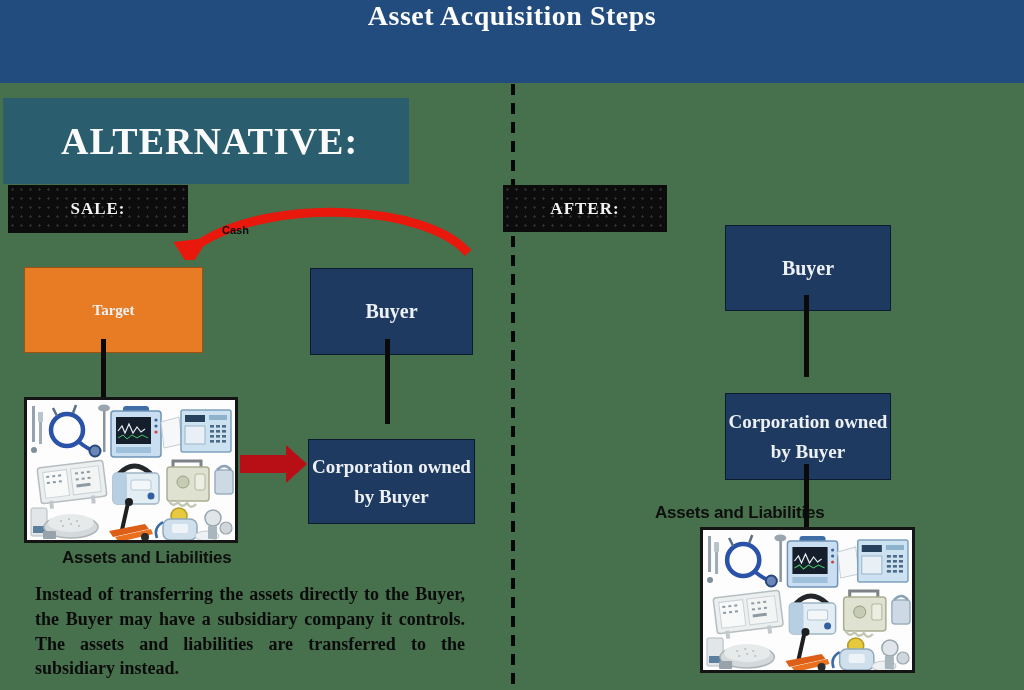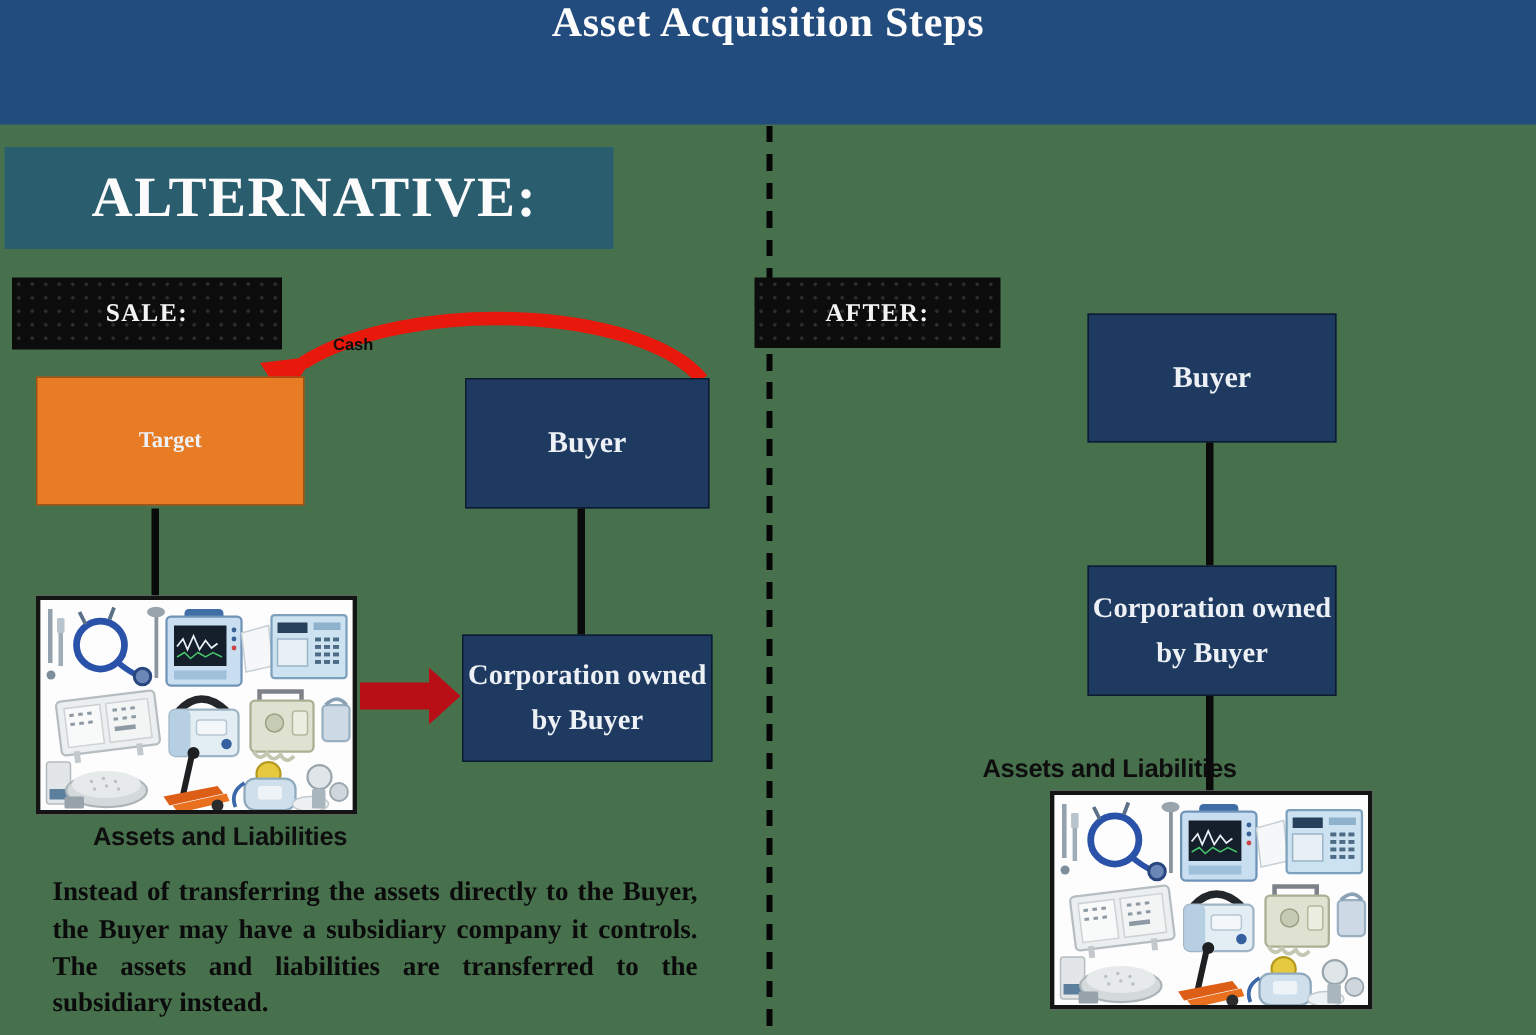--- a/index.html
+++ b/index.html
@@ -21,42 +21,42 @@
   }
 
   
   .divider {
     position: absolute; left: 511px; top: 84px; width: 4px; height: 606px;
     background: repeating-linear-gradient(to bottom, #060606 0 11px, transparent 11px 19px);
   }
 
   
   .teal-header {
-    position: absolute; left: 3px; top: 98px; width: 406px; height: 68px;
+    position: absolute; left: 3px; top: 98px; width: 406px; height: 86px;
     background: #2a5e6e; display: flex; align-items: center;
   }
   .teal-header span {
     margin-left: 58px; color: #fbfbfb; font-size: 38px; font-weight: bold; letter-spacing: 1px;
   }
 
   
   .black-box {
     position: absolute; background-color: #0c0c0c;
     background-image: radial-gradient(#2e2e2e 1px, transparent 1.2px);
     background-size: 9px 9px;
     display: flex; align-items: center; justify-content: center;
   }
   .black-box span { color: #f3f3f3; font-size: 17px; font-weight: bold; letter-spacing: 1px; }
   .sale-box  { left: 8px;   top: 185px; width: 180px; height: 48px; }
   .after-box { left: 492px; top: 185px; width: 164px; height: 47px; margin-left: 11px; }
 
   
   .node {
     position: absolute; display: flex; align-items: center; justify-content: center;
-    text-align: center; color: #edf1f6; font-weight: bold;
+    text-align: center; color: #edf1f6; font-weight: bold; margin-top: 16px;
   }
   .node.orange { background: #e87c24; border: 1px solid rgba(70,30,0,.45); }
   .node.navy   { background: #1f3a60; border: 1px solid #0d1b2e; }
   .target-box     { left: 24px;  top: 251px; width: 179px; height: 86px; font-size: 15px; }
   .buyer-left     { left: 310px; top: 252px; width: 163px; height: 87px; font-size: 20px; border-top: 2px solid #050a12; }
   .corp-left      { left: 308px; top: 423px; width: 167px; height: 85px; font-size: 19px; line-height: 1.55; }
   .buyer-right    { left: 725px; top: 209px; width: 166px; height: 86px; font-size: 20px; }
   .corp-right     { left: 725px; top: 377px; width: 166px; height: 87px; font-size: 19px; line-height: 1.55; }
 
   

